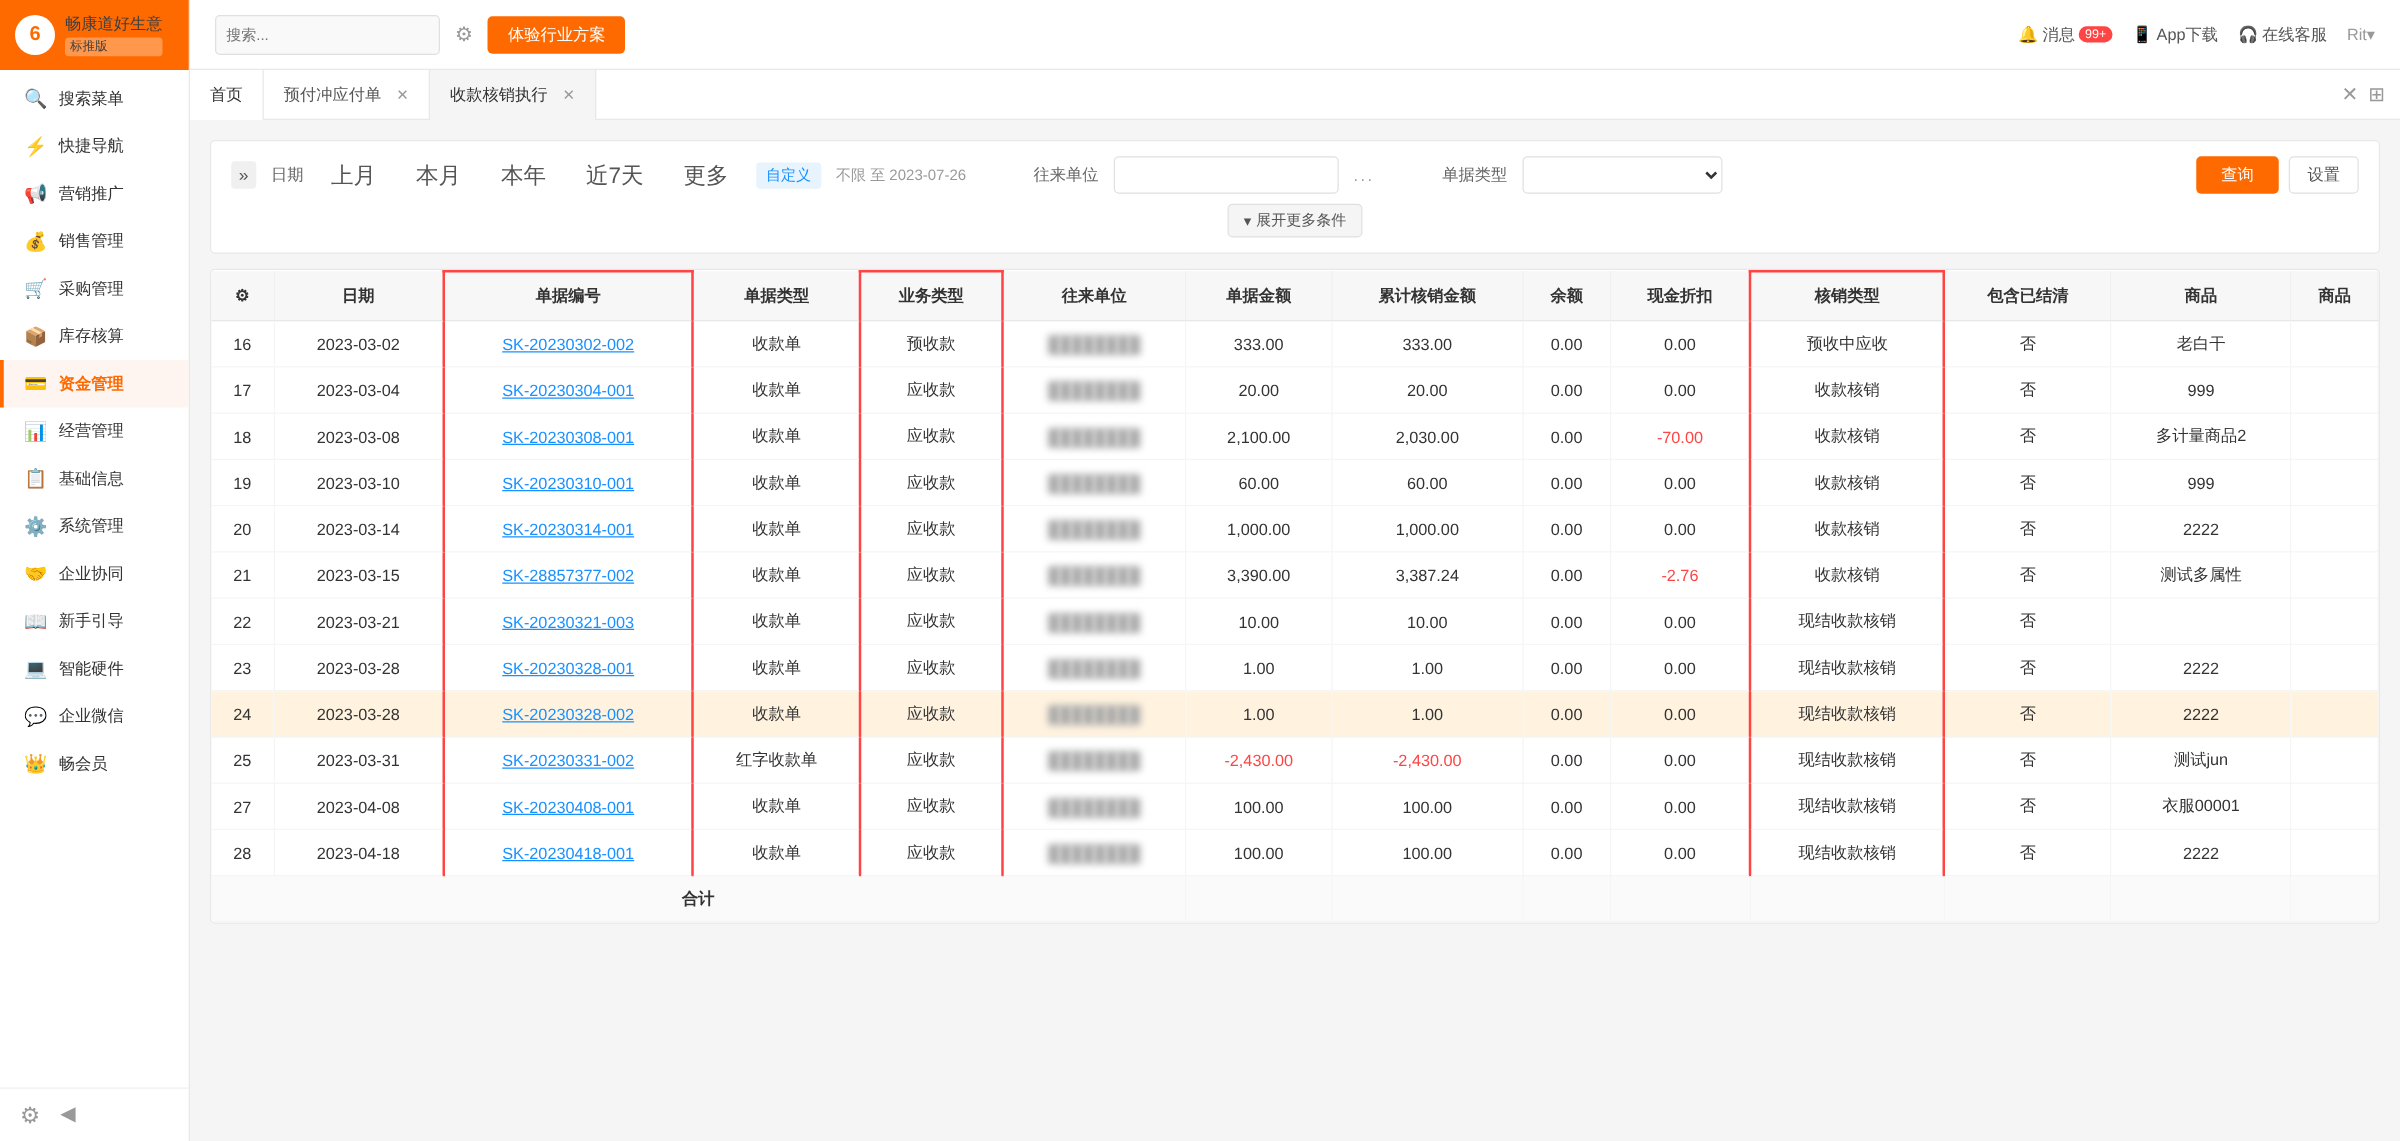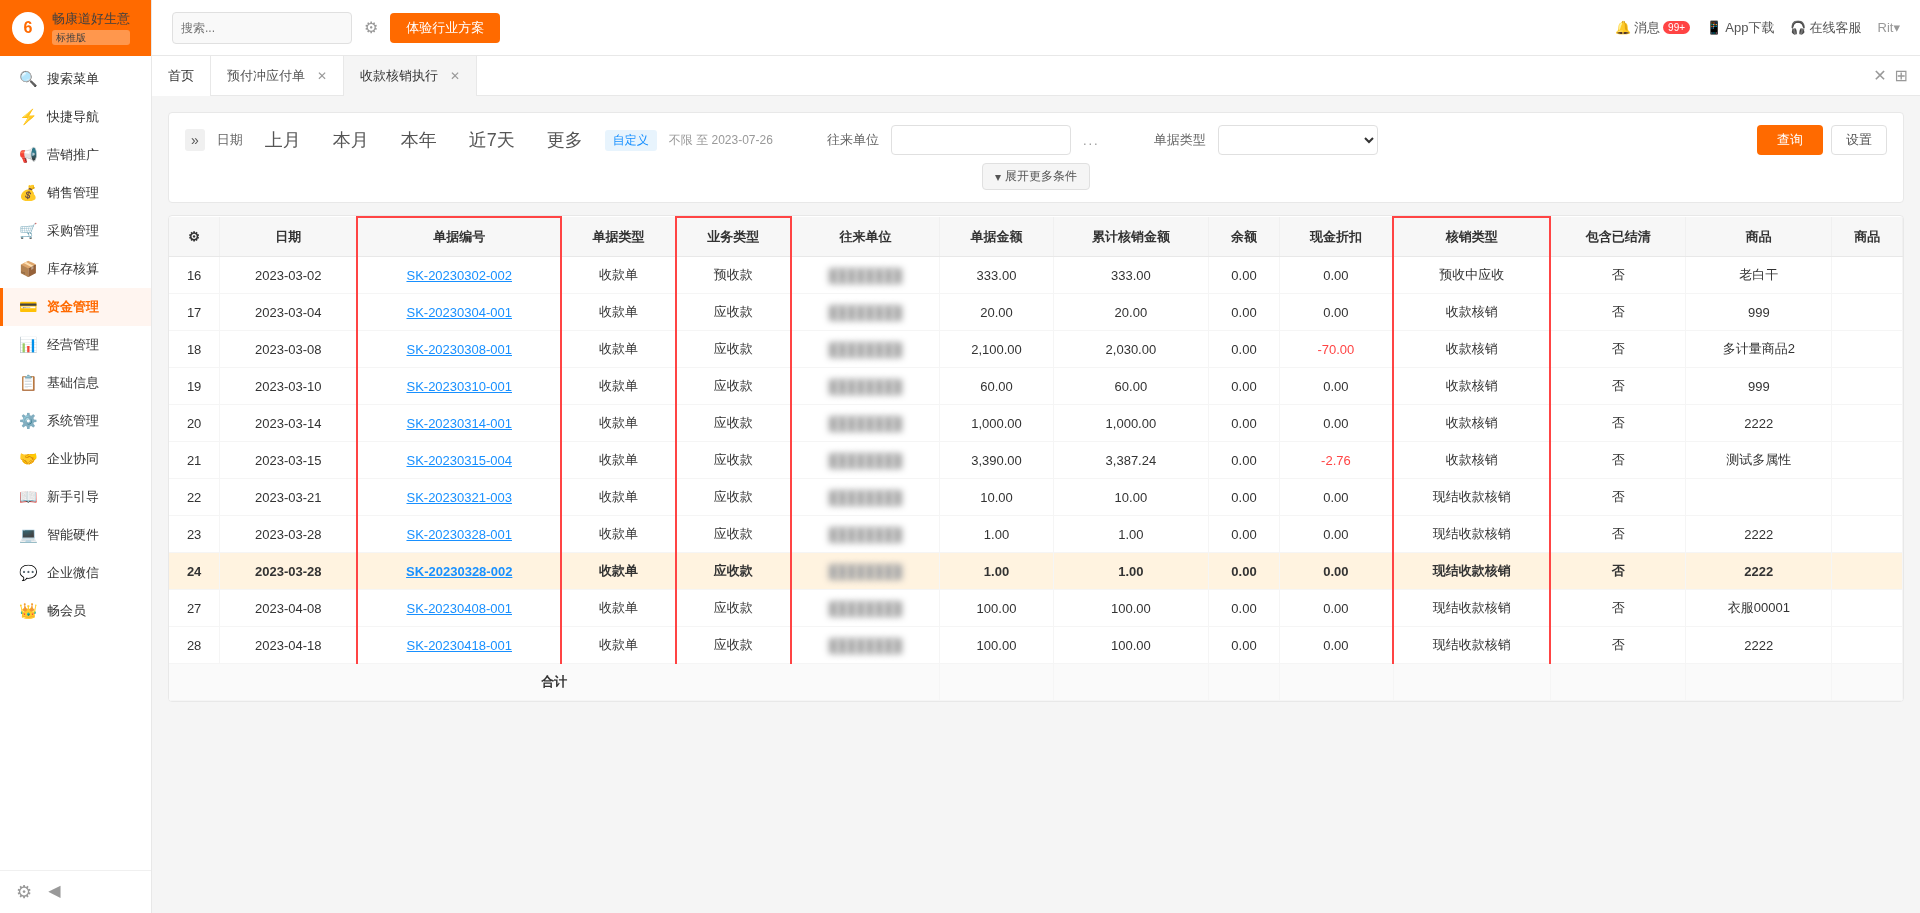--- a/index.html
+++ b/index.html
@@ -244,21 +244,21 @@
     }
     td {
       padding: 9px 8px;
       text-align: center;
       border-bottom: 1px solid #f5f5f5;
       border-right: 1px solid #f5f5f5;
       color: #333;
       font-size: 13px;
       white-space: nowrap;
     }
-    tr.highlighted td { background: #fff3e0; font-weight: bold; }
+    tr.highlighted td { background: #fff3e0; }
     .link { color: #1890ff; text-decoration: underline; cursor: pointer; }
     .negative { color: #ff4444; }
     .blurred { color: transparent; text-shadow: 0 0 6px #aaa; user-select: none; }
 
     th.highlight-col, td.highlight-col {
       border-left: 2px solid #ff4444 !important;
       border-right: 2px solid #ff4444 !important;
     }
     th.highlight-col-top { border-top: 2px solid #ff4444; }
 
@@ -525,21 +525,21 @@
     <td>0.00</td>
     <td>0.00</td>
     <td class="highlight-col">收款核销</td>
     <td>否</td>
     <td>2222</td>
     <td></td>
   </tr>
             <tr>
     <td>21</td>
     <td>2023-03-15</td>
-    <td class="highlight-col"><span class="link">SK-20230315-004</span></td>
+    <td class="highlight-col"><span class="link">SK-28857377-002</span></td>
     <td>收款单</td>
     <td class="highlight-col">应收款</td>
     <td><span class="blurred">████████</span></td>
     <td>3,390.00</td>
     <td>3,387.24</td>
     <td>0.00</td>
     <td class="negative">-2.76</td>
     <td class="highlight-col">收款核销</td>
     <td>否</td>
     <td>测试多属性</td>
@@ -587,20 +587,36 @@
     <td>1.00</td>
     <td>1.00</td>
     <td>0.00</td>
     <td>0.00</td>
     <td class="highlight-col">现结收款核销</td>
     <td>否</td>
     <td>2222</td>
     <td></td>
   </tr>
             <tr>
+    <td>25</td>
+    <td>2023-03-31</td>
+    <td class="highlight-col"><span class="link">SK-20230331-002</span></td>
+    <td>红字收款单</td>
+    <td class="highlight-col">应收款</td>
+    <td><span class="blurred">████████</span></td>
+    <td class="negative">-2,430.00</td>
+    <td class="negative">-2,430.00</td>
+    <td>0.00</td>
+    <td>0.00</td>
+    <td class="highlight-col">现结收款核销</td>
+    <td>否</td>
+    <td>测试jun</td>
+    <td></td>
+  </tr>
+            <tr>
     <td>27</td>
     <td>2023-04-08</td>
     <td class="highlight-col"><span class="link">SK-20230408-001</span></td>
     <td>收款单</td>
     <td class="highlight-col">应收款</td>
     <td><span class="blurred">████████</span></td>
     <td>100.00</td>
     <td>100.00</td>
     <td>0.00</td>
     <td>0.00</td>

